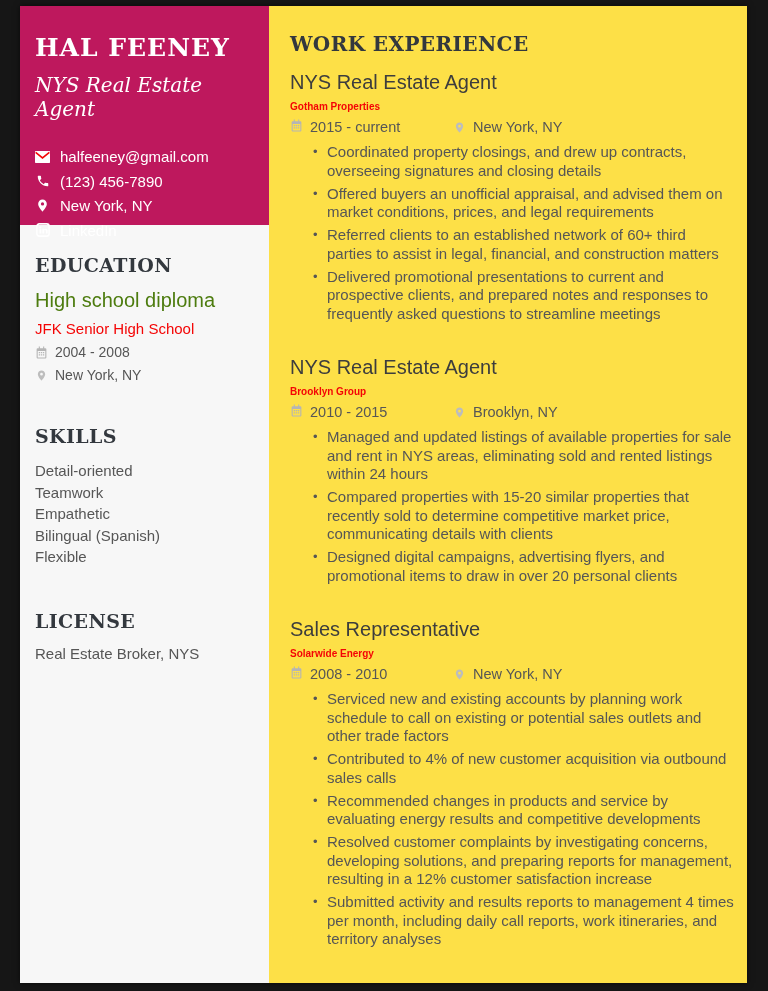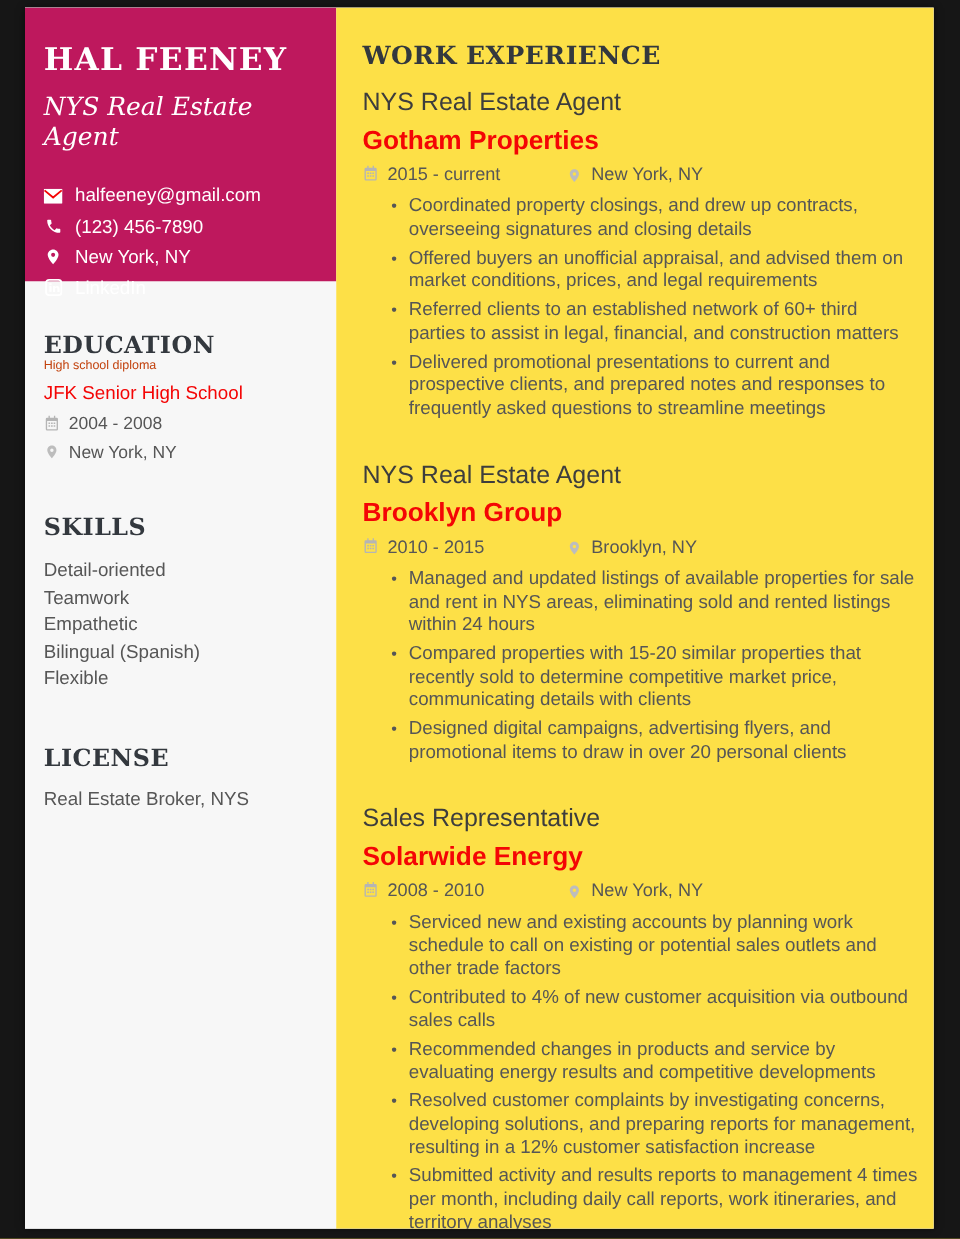--- a/index.html
+++ b/index.html
@@ -57,23 +57,23 @@
 
   .side-body{padding:0 15px;}
   .side-heading{
     margin:0;
     font-family:"DejaVu Serif","Liberation Serif",serif;
     font-weight:bold;
     font-size:19px;
     letter-spacing:.4px;
     color:#33383e;
   }
-  .mt-first{margin-top:40px;}
+  .mt-first{margin-top:29px;}
   .mt-section{margin-top:42px;}
-  .edu-degree{font-size:10px;color:#c2410c;}
+  .edu-degree{margin-top:13px;font-size:20px;color:#4d7c0f;}
   .edu-school{margin-top:8px;font-size:15px;font-weight:normal;color:#f40505;}
   .meta-line{display:flex;align-items:center;margin-top:7px;font-size:14px;color:#565656;}
   .micon{width:13px;height:13px;margin-right:7px;display:inline-flex;align-items:center;justify-content:center;flex:0 0 13px;}
   .micon svg{display:block;}
   .skill-list{list-style:none;margin:13px 0 0;padding:0;font-size:15px;color:#565656;}
   .skill-list li{line-height:21.5px;}
   .license-value{margin-top:13px;font-size:15px;color:#565656;}
 
   
   .main{
@@ -93,21 +93,21 @@
   .job{margin-top:15px;}
   .job + .job{margin-top:33px;}
   .job-title{
     margin:0;
     font-size:20px;
     font-weight:normal;
     color:#3d3d3d;
   }
   .company{
     margin-top:7px;
-    font-size:21px;
+    font-size:10px;
     font-weight:bold;
     color:#f40505;
   }
   .job-meta{display:flex;align-items:center;margin-top:7px;font-size:14.5px;color:#565656;}
   .job-meta .date-group{display:flex;align-items:flex-start;width:163px;}
   .job-meta .loc-group{display:flex;align-items:center;}
   .bullets{
     list-style:none;
     margin:8px 0 0;
     padding:0 0 0 23px;

